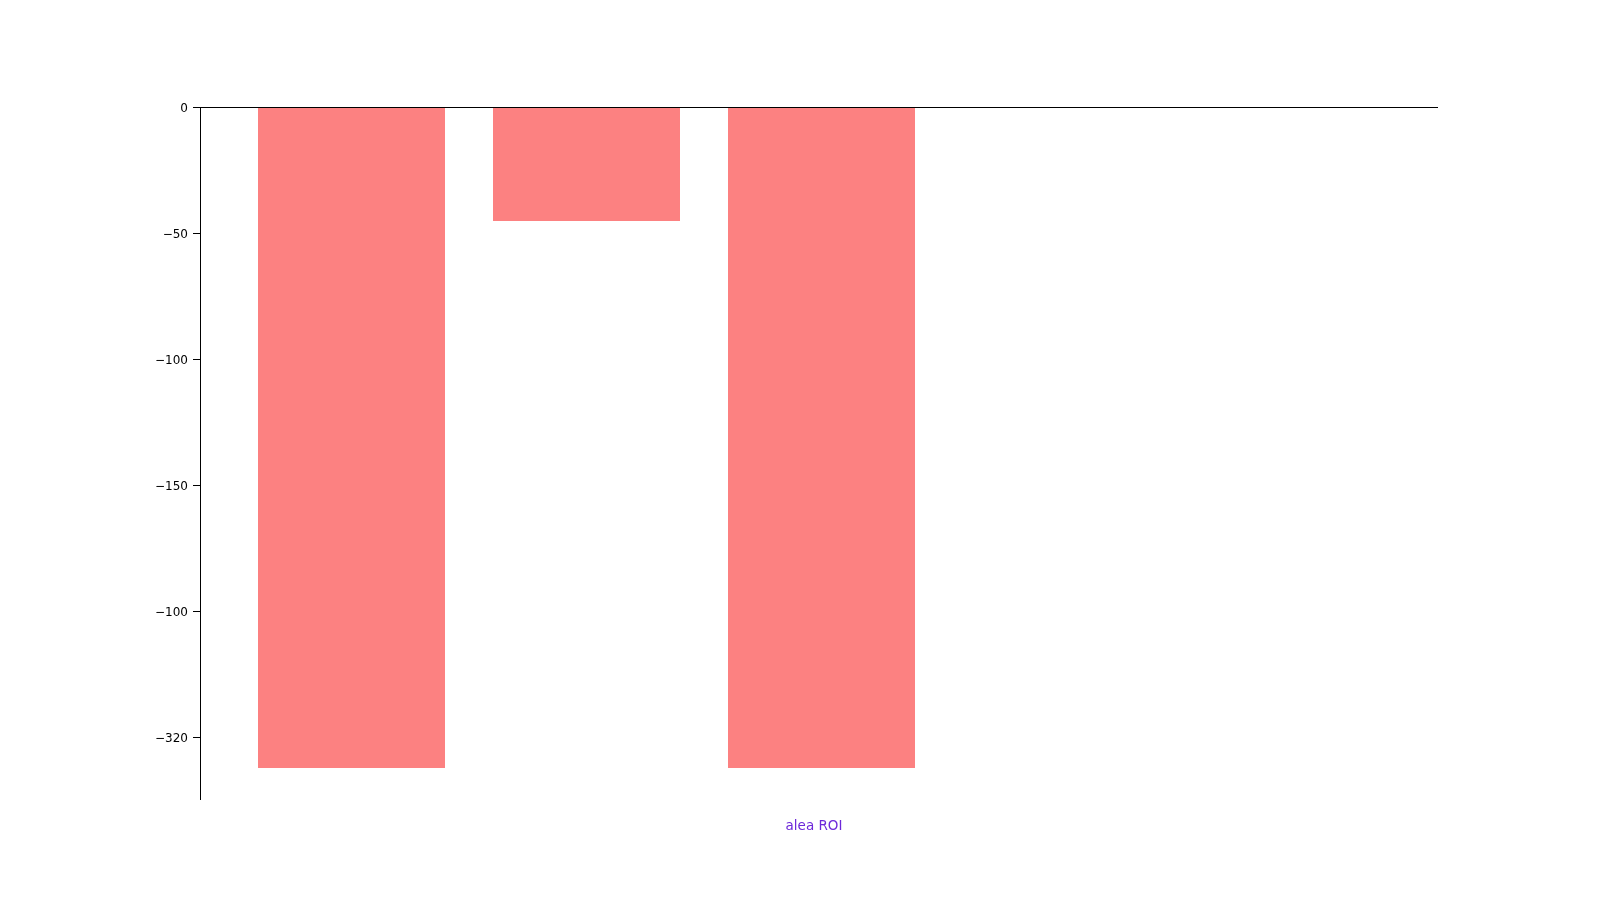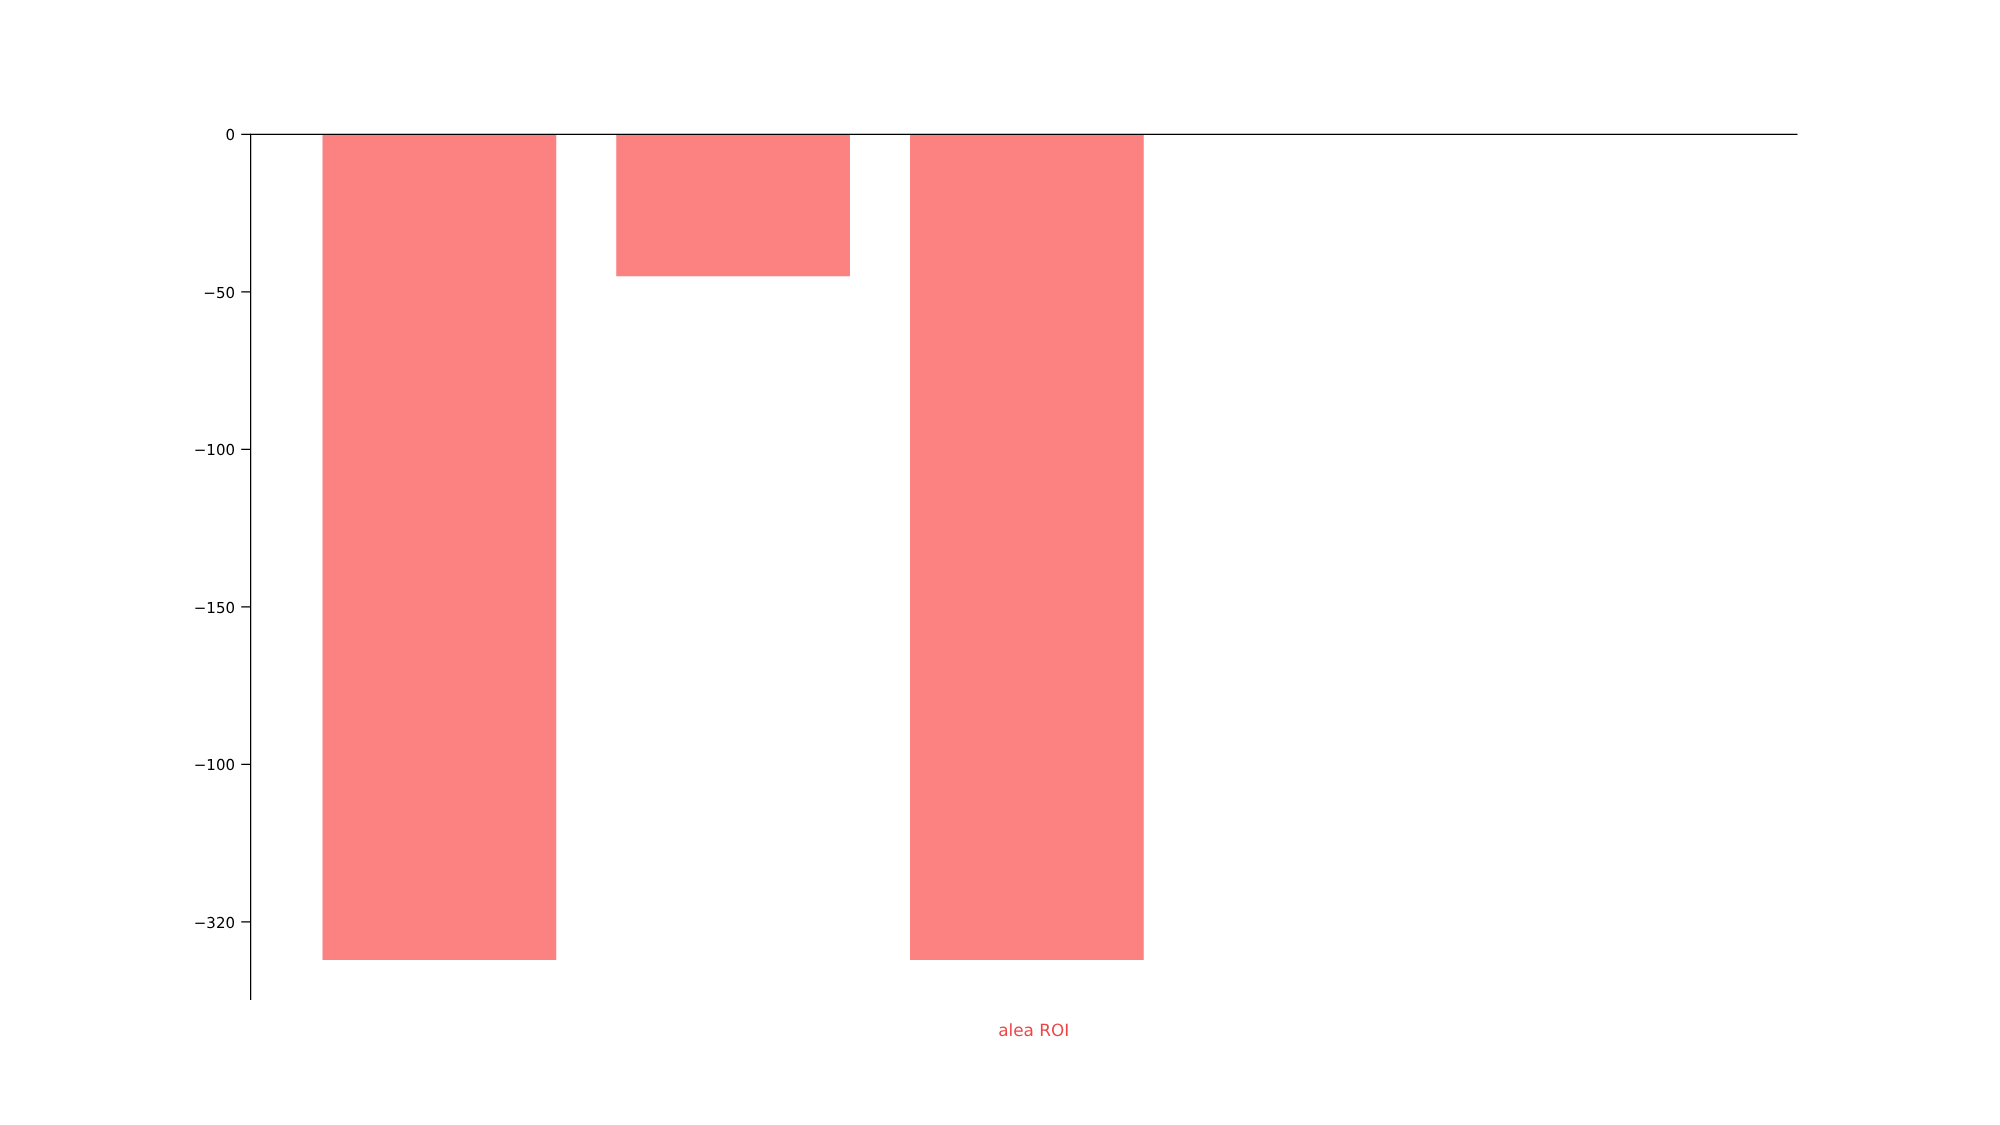--- a/index.html
+++ b/index.html
@@ -48,26 +48,26 @@
   }
   #watermark {
     position: absolute;
     transform: translate(-50%, -50%);
     font-size: 21px;
     color: rgba(50, 50, 50, 0.72);
     white-space: nowrap;
   }
   #x-axis-label {
     position: absolute;
-    left: 208px;
+    left: 195px;
     width: 1238px;
     top: 817px;
     text-align: center;
     font-size: 13.5px;
-    color: #ef4444;
+    color: #6d28d9;
   }
 </style>
 </head>
 <body>
 
 <div id="canvas">
   <div id="plot-area">
 
     <div id="watermark" style="left: 602px; top: 336px;">coinlore.com</div>
   <div class="bar" style="left: 56.5px; width: 187px; height: 660.24px; background: rgb(252, 129, 129);"></div>

